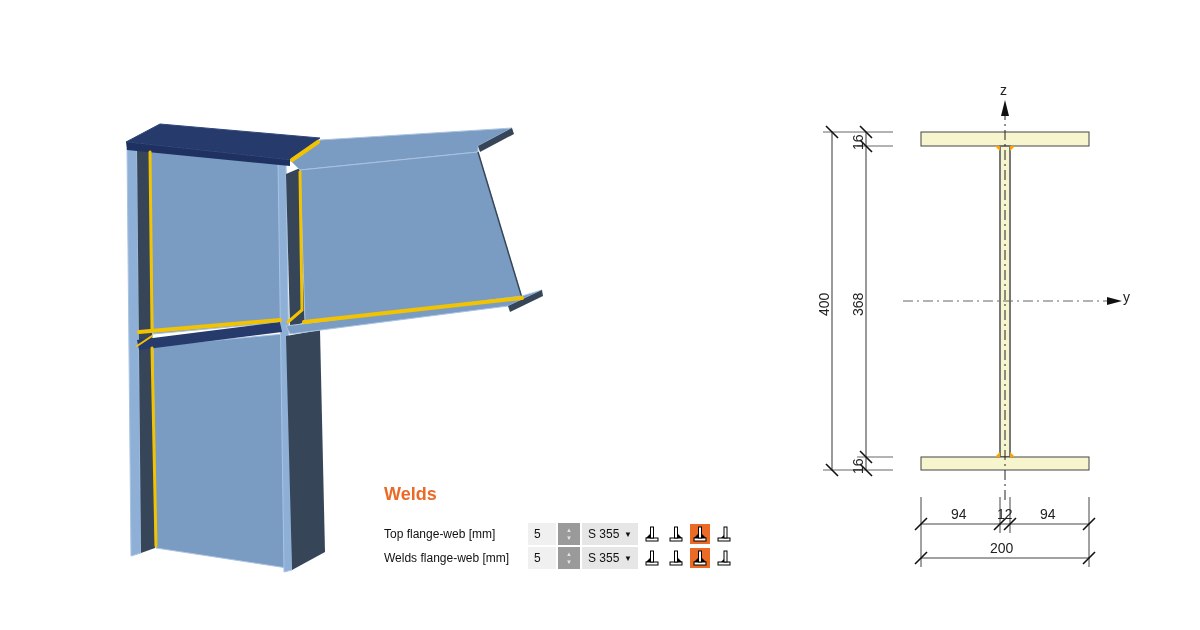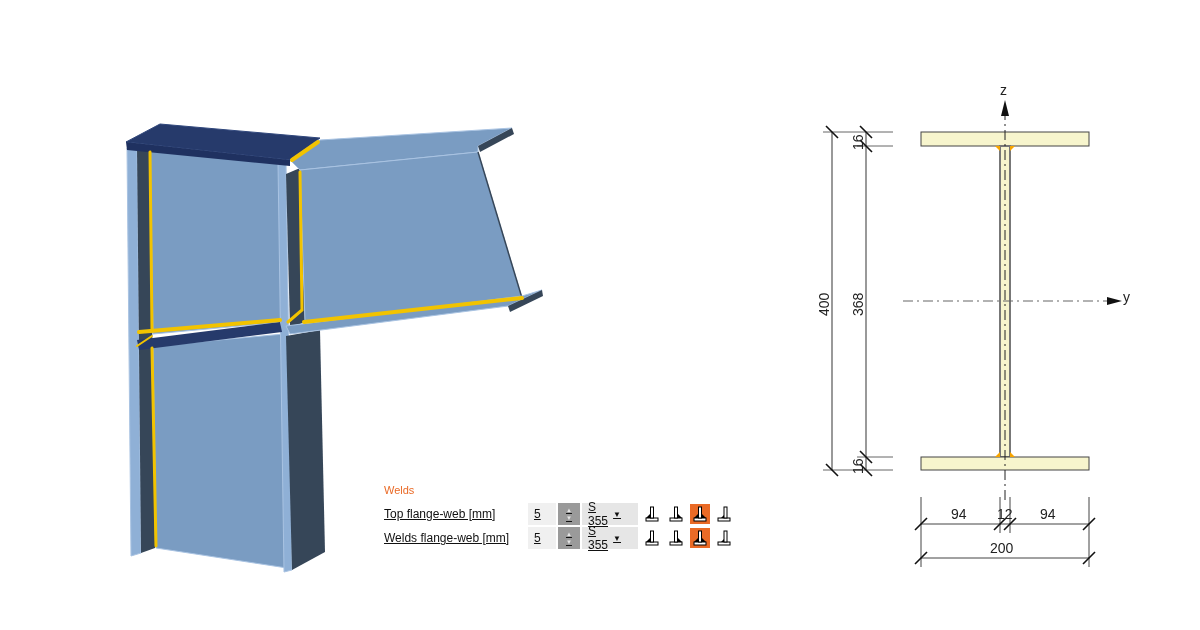--- a/index.html
+++ b/index.html
@@ -1,28 +1,28 @@
 <!DOCTYPE html>
 <html><head>
 <meta charset="utf-8">
 <style>
   html, body { margin: 0; padding: 0; background: #ffffff; }
   body { width: 1200px; height: 630px; position: relative; overflow: hidden;
          font-family: "Liberation Sans", "DejaVu Sans", sans-serif; }
   #model-view { position: absolute; left: 0; top: 0; width: 760px; height: 630px; }
   #section-view { position: absolute; left: 760px; top: 0; width: 440px; height: 630px; }
   .welds-panel { position: absolute; left: 384px; top: 484px; width: 360px; }
-  .welds-title { color: #ea6a26; font-weight: normal; font-size: 11px; margin-bottom: 7px; }
-  .weld-row { display: flex; align-items: center; height: 22px; margin-bottom: 2px; font-size: 12px; color: #111; text-decoration: underline; }
+  .welds-title { color: #ea6a26; font-weight: bold; font-size: 18px; margin-bottom: 18px; }
+  .weld-row { display: flex; align-items: center; height: 22px; margin-bottom: 2px; font-size: 12px; color: #111; }
   .weld-label { width: 144px; white-space: nowrap; }
   .weld-value { width: 28px; height: 22px; line-height: 22px; background: #f0f0f0; padding-left: 6px; box-sizing: border-box; }
   .gap { width: 2px; }
   .spin { width: 22px; height: 22px; background: #9a9a9a; display: flex; flex-direction: column; align-items: center; justify-content: center; }
   .spin span { color: #e5e5e5; font-size: 6px; line-height: 8px; }
-  .material { width: 56px; height: 22px; background: #e6e6e6; display: flex; align-items: center; justify-content: space-between; padding: 0 17px 0 6px; box-sizing: border-box; }
+  .material { width: 56px; height: 22px; background: #e6e6e6; display: flex; align-items: center; justify-content: space-between; padding: 0 6px 0 6px; box-sizing: border-box; }
   .material .caret { font-size: 8px; }
   .weld-type { width: 20px; height: 20px; margin-left: 4px; display: flex; align-items: center; justify-content: center; }
   .weld-type.active { background: #ea6a26; }
   .weld-type svg { display: block; }
   .dim-text { font-family: "Liberation Sans", sans-serif; font-size: 14px; fill: #222; }
 </style>
 </head>
 <body>
 
 <svg id="model-view" viewBox="0 0 760 630">

